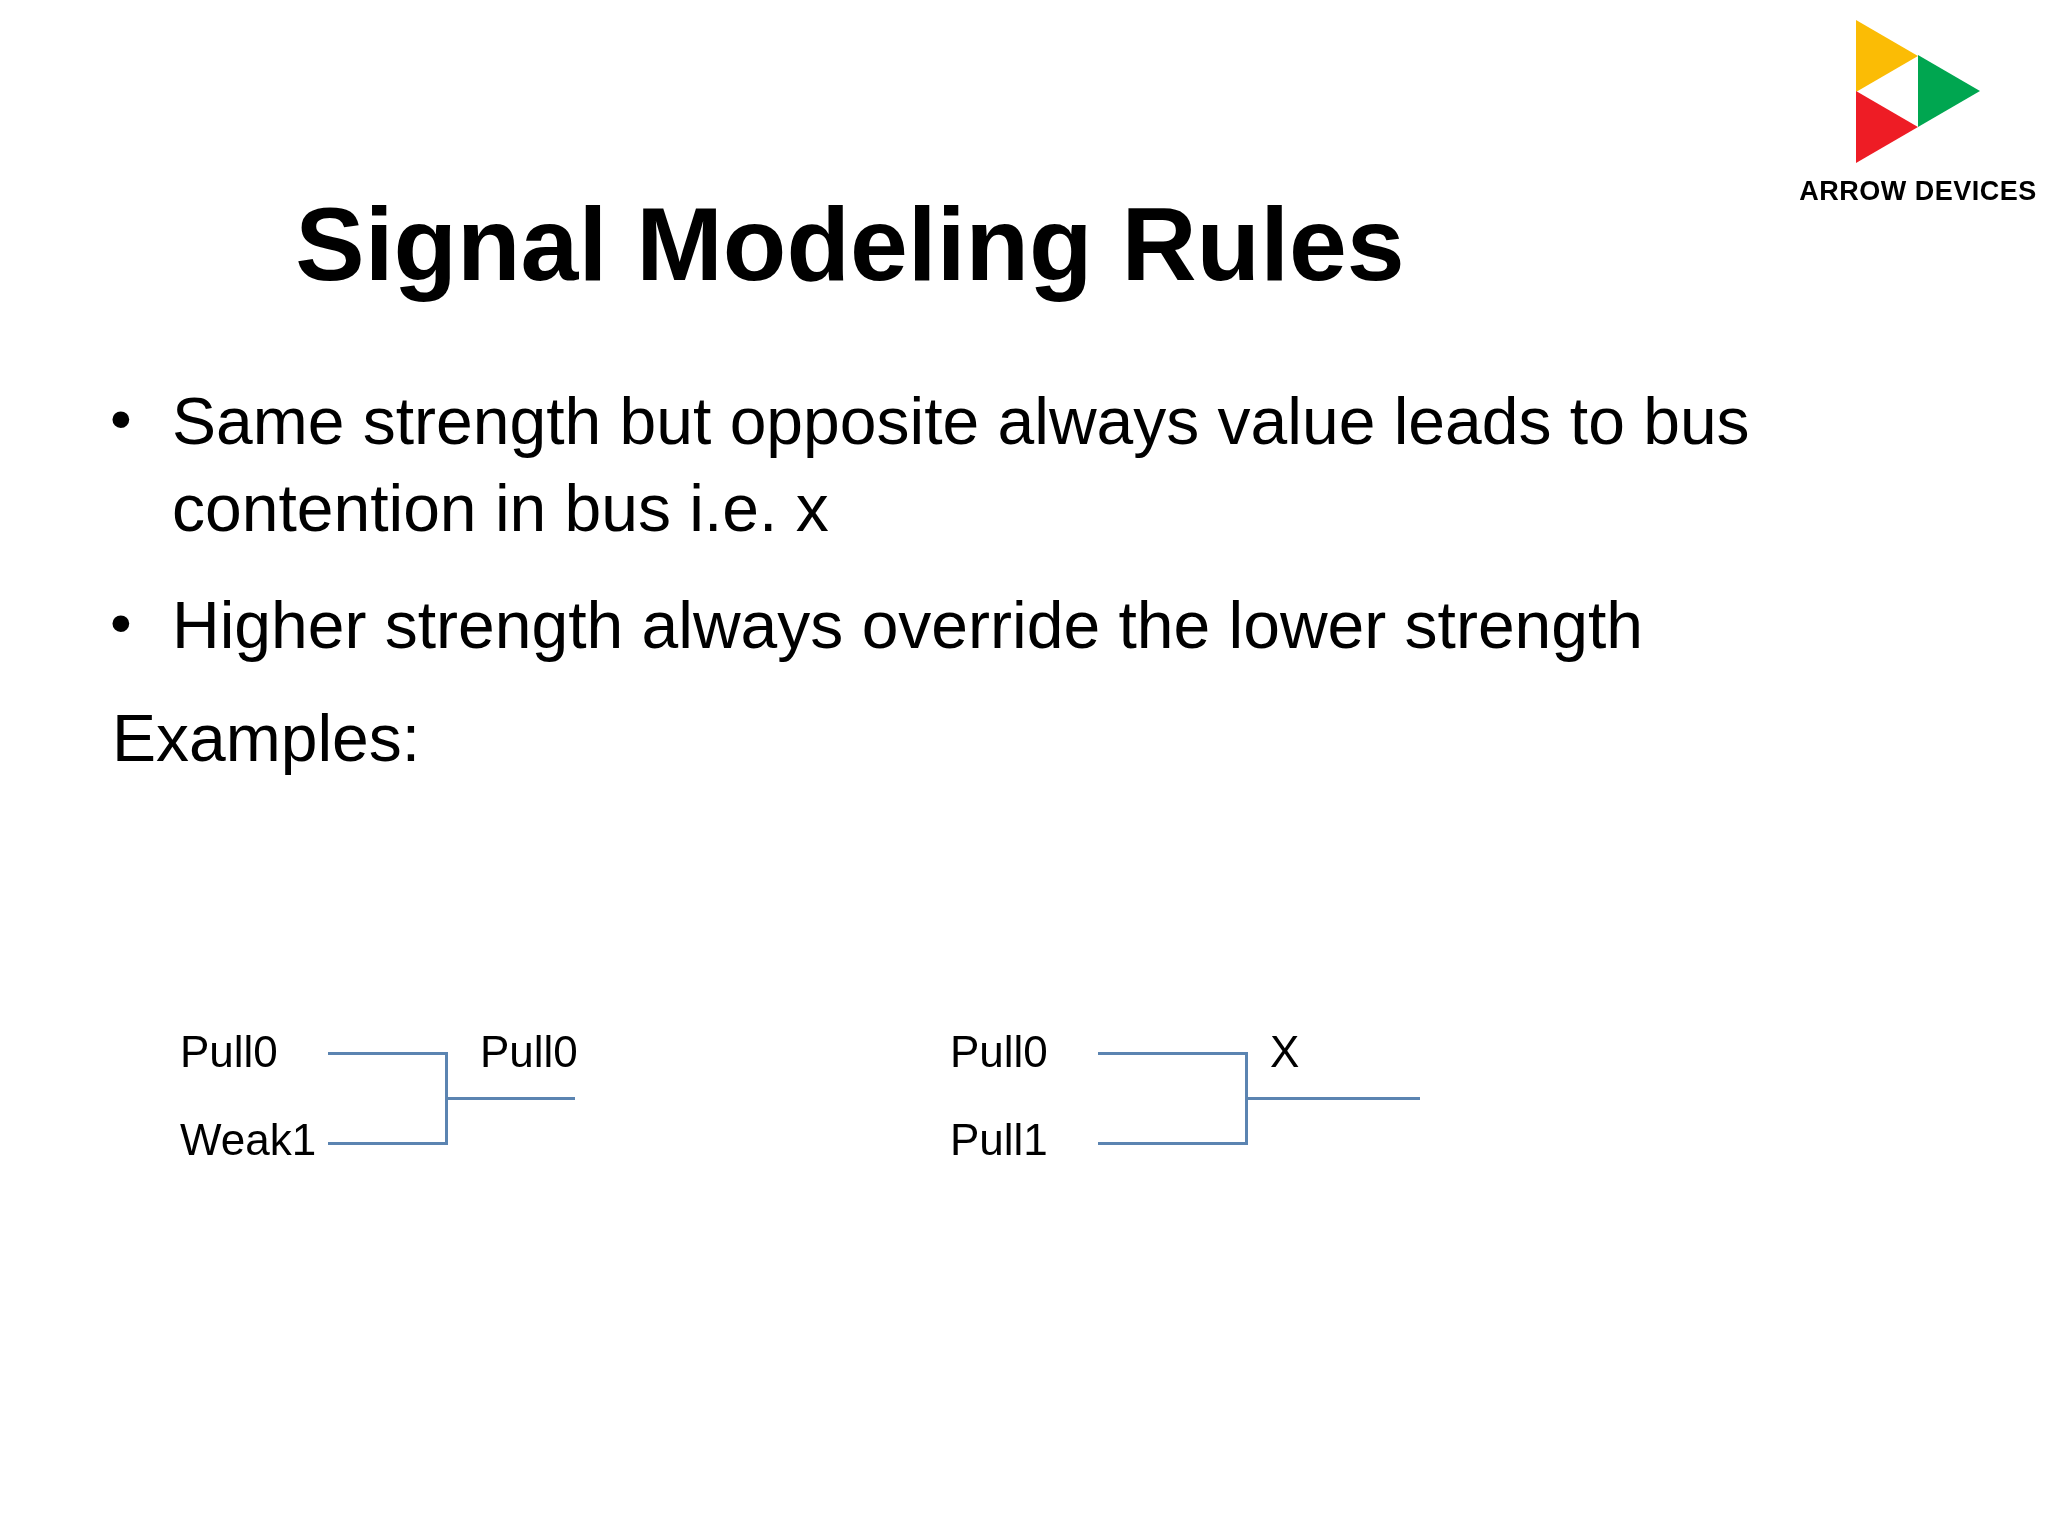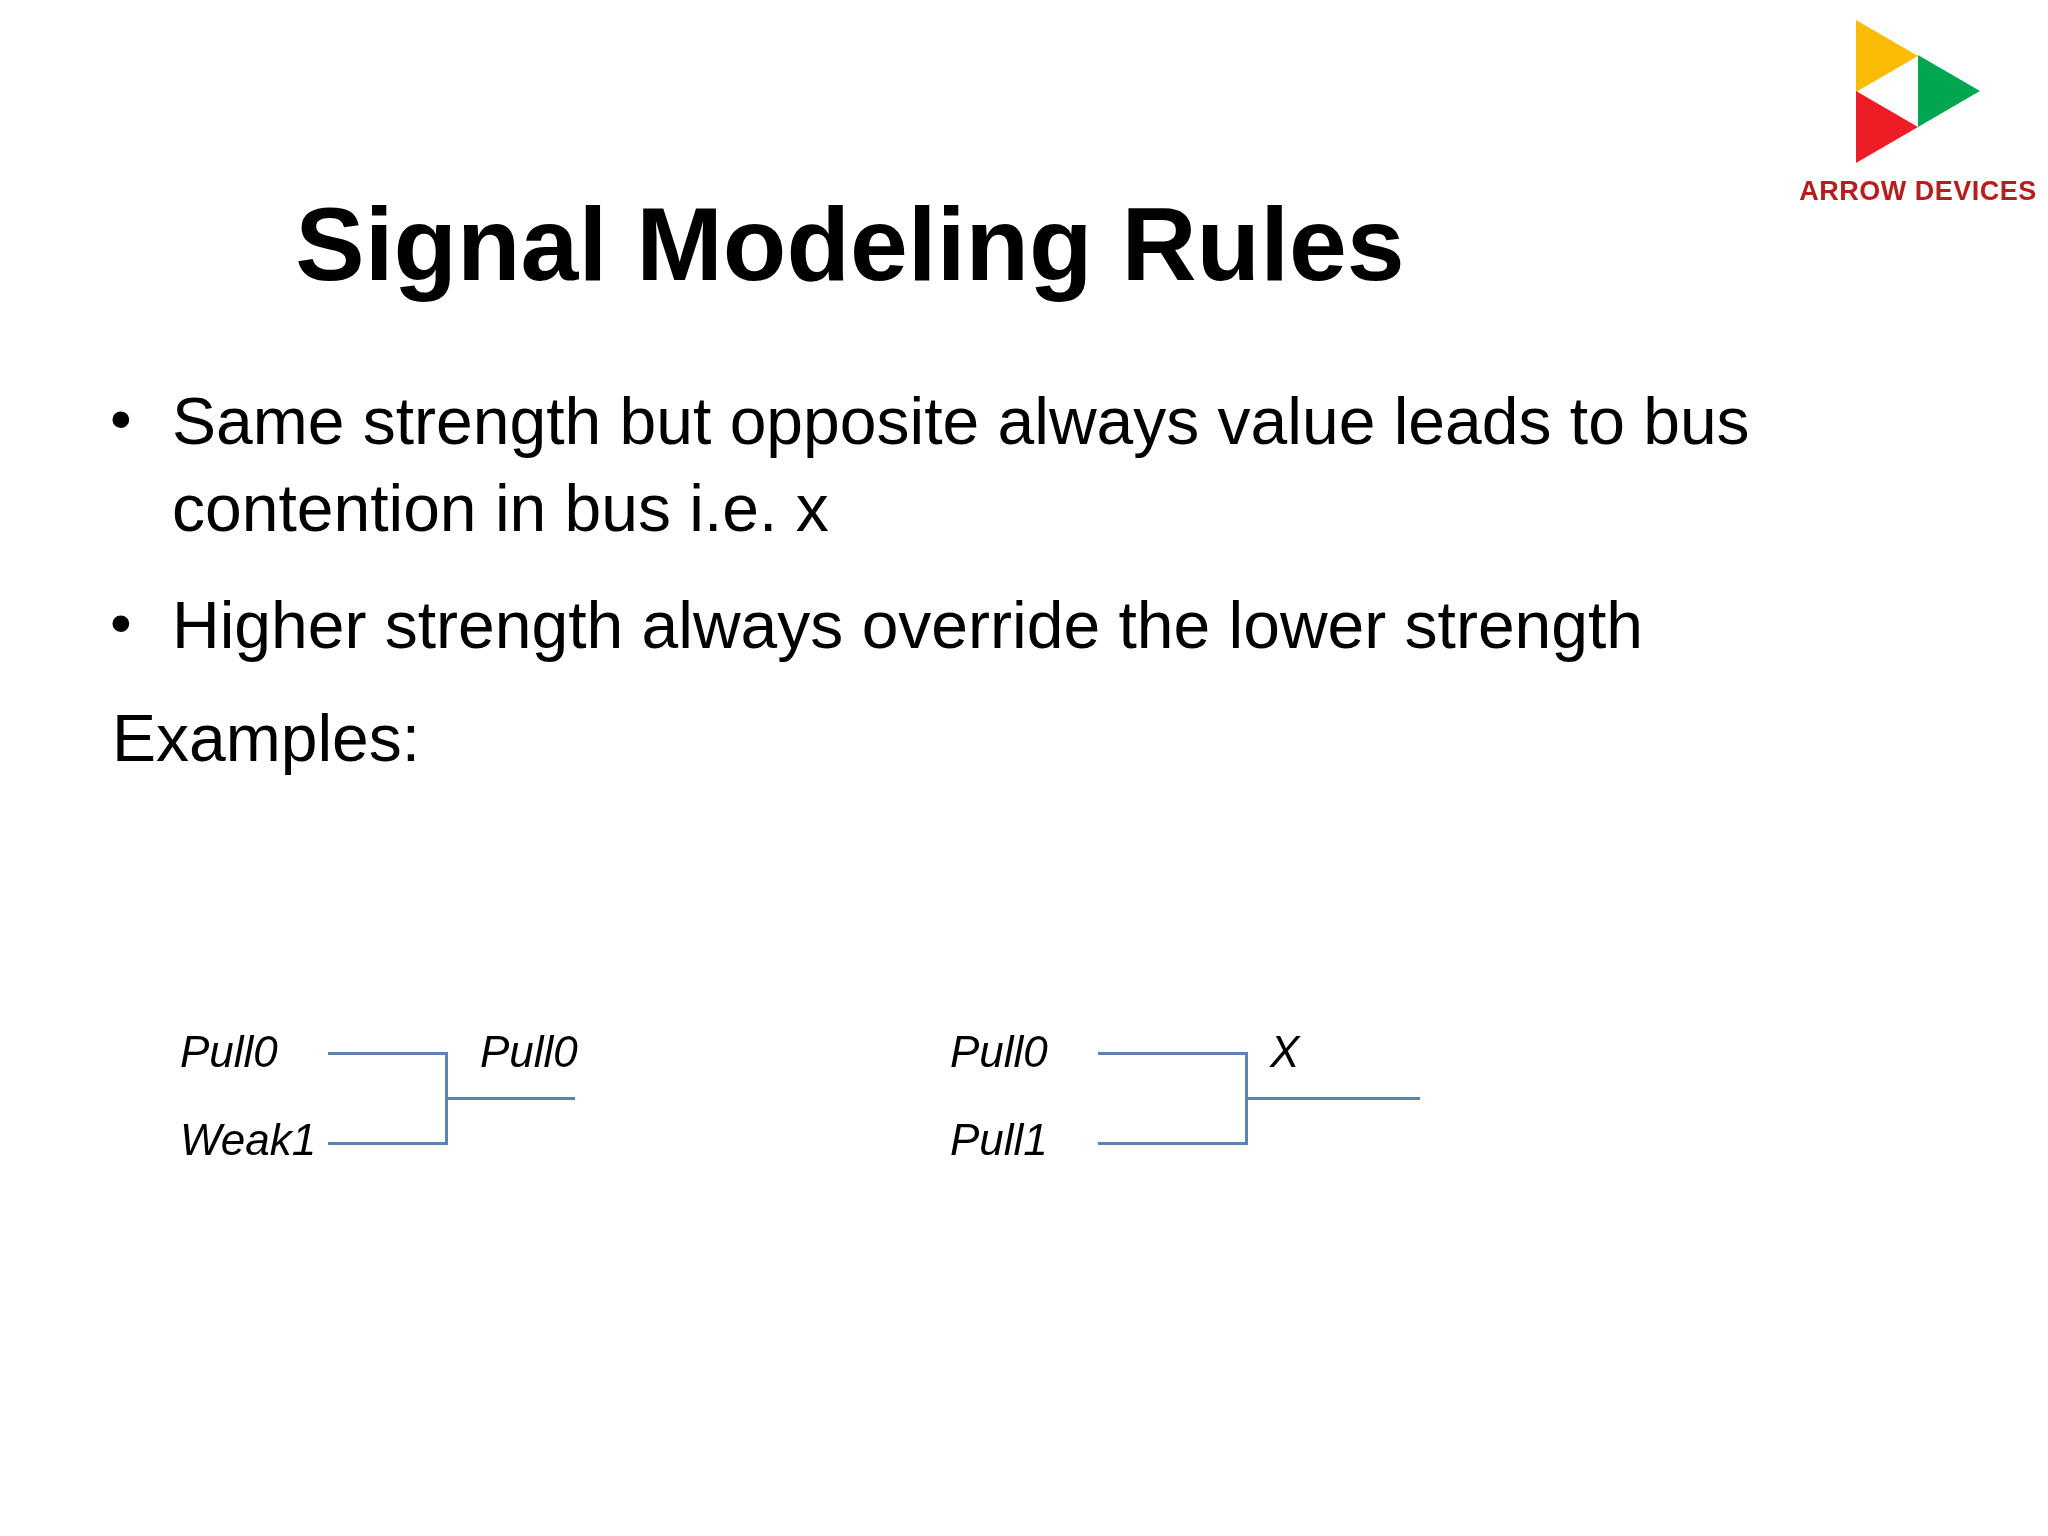--- a/index.html
+++ b/index.html
@@ -70,21 +70,21 @@
   .logo-text {
     position: absolute;
     top: 168px;
     left: 0;
     width: 240px;
     text-align: center;
     font-family: "Liberation Sans", sans-serif;
     font-weight: bold;
     font-size: 27px;
     letter-spacing: 0.5px;
-    color: #b91c1c;
+    color: #000000;
     white-space: nowrap;
   }
 
   
   .slide-title {
     position: absolute;
     top: 120px;
     left: 0;
     width: 1700px;
     text-align: center;
@@ -136,21 +136,20 @@
     color: #000000;
   }
 
   
   .diagrams {
     position: absolute;
     top: 1020px;
     left: 0;
     width: 2039px;
     height: 200px;
-    font-style: italic;
   }
   .diagram {
     position: absolute;
     top: 0;
     height: 180px;
   }
   .diagram-a { left: 180px;  width: 520px; }
   .diagram-b { left: 950px;  width: 520px; }
 
   .dlabel {

